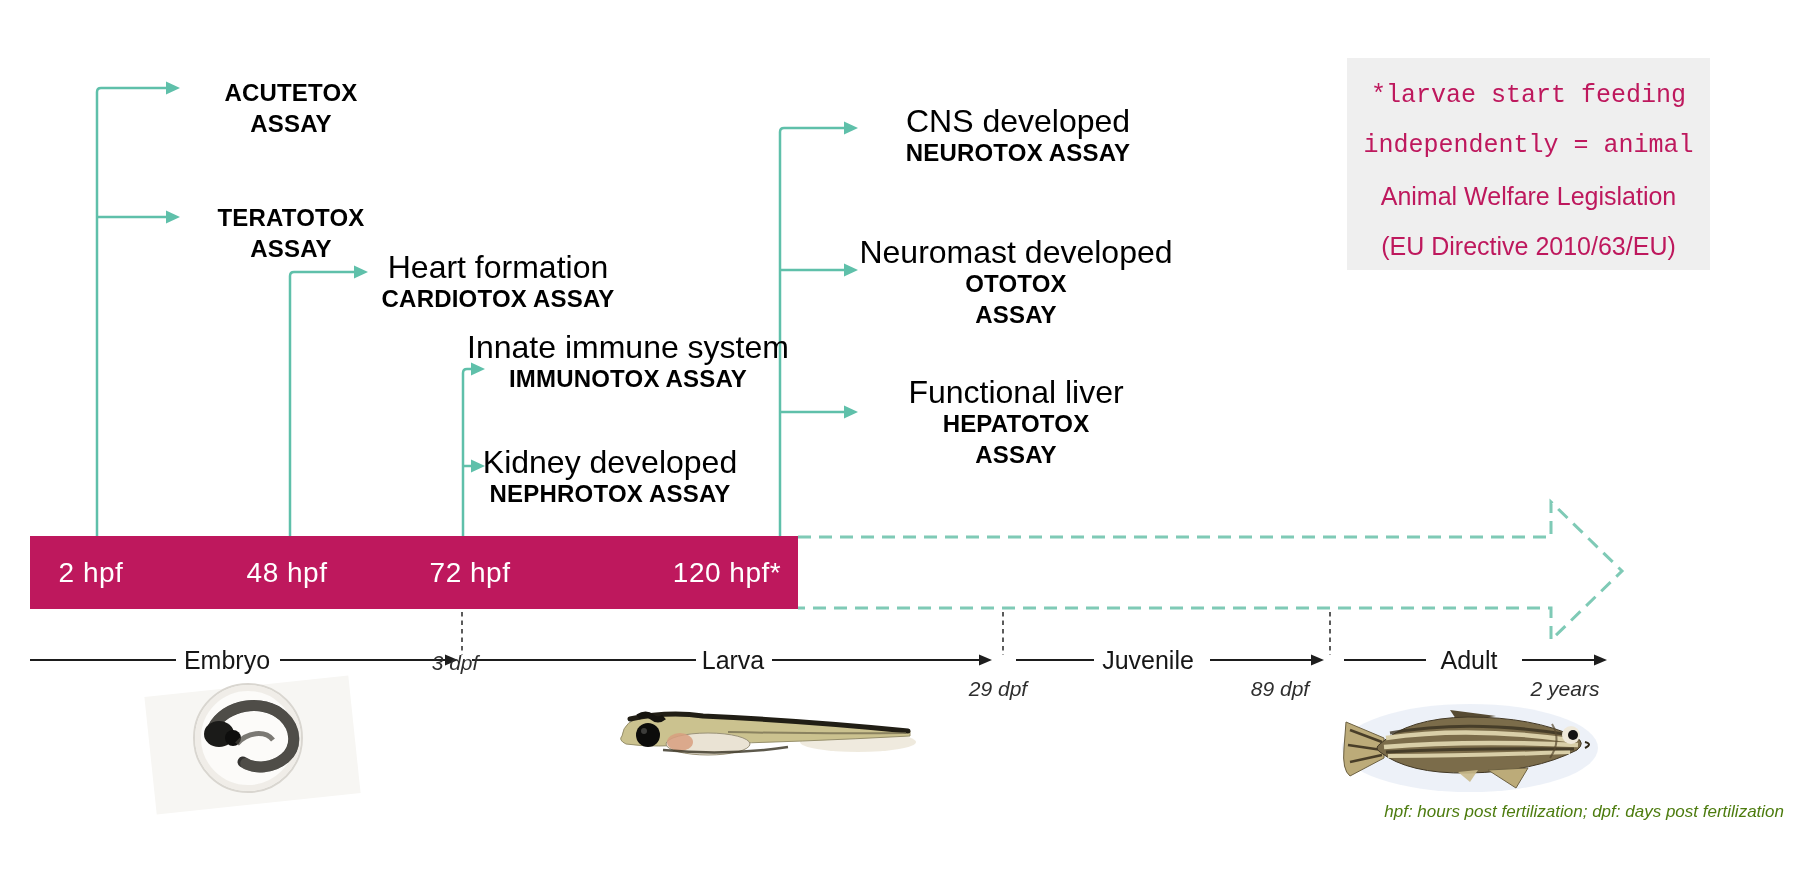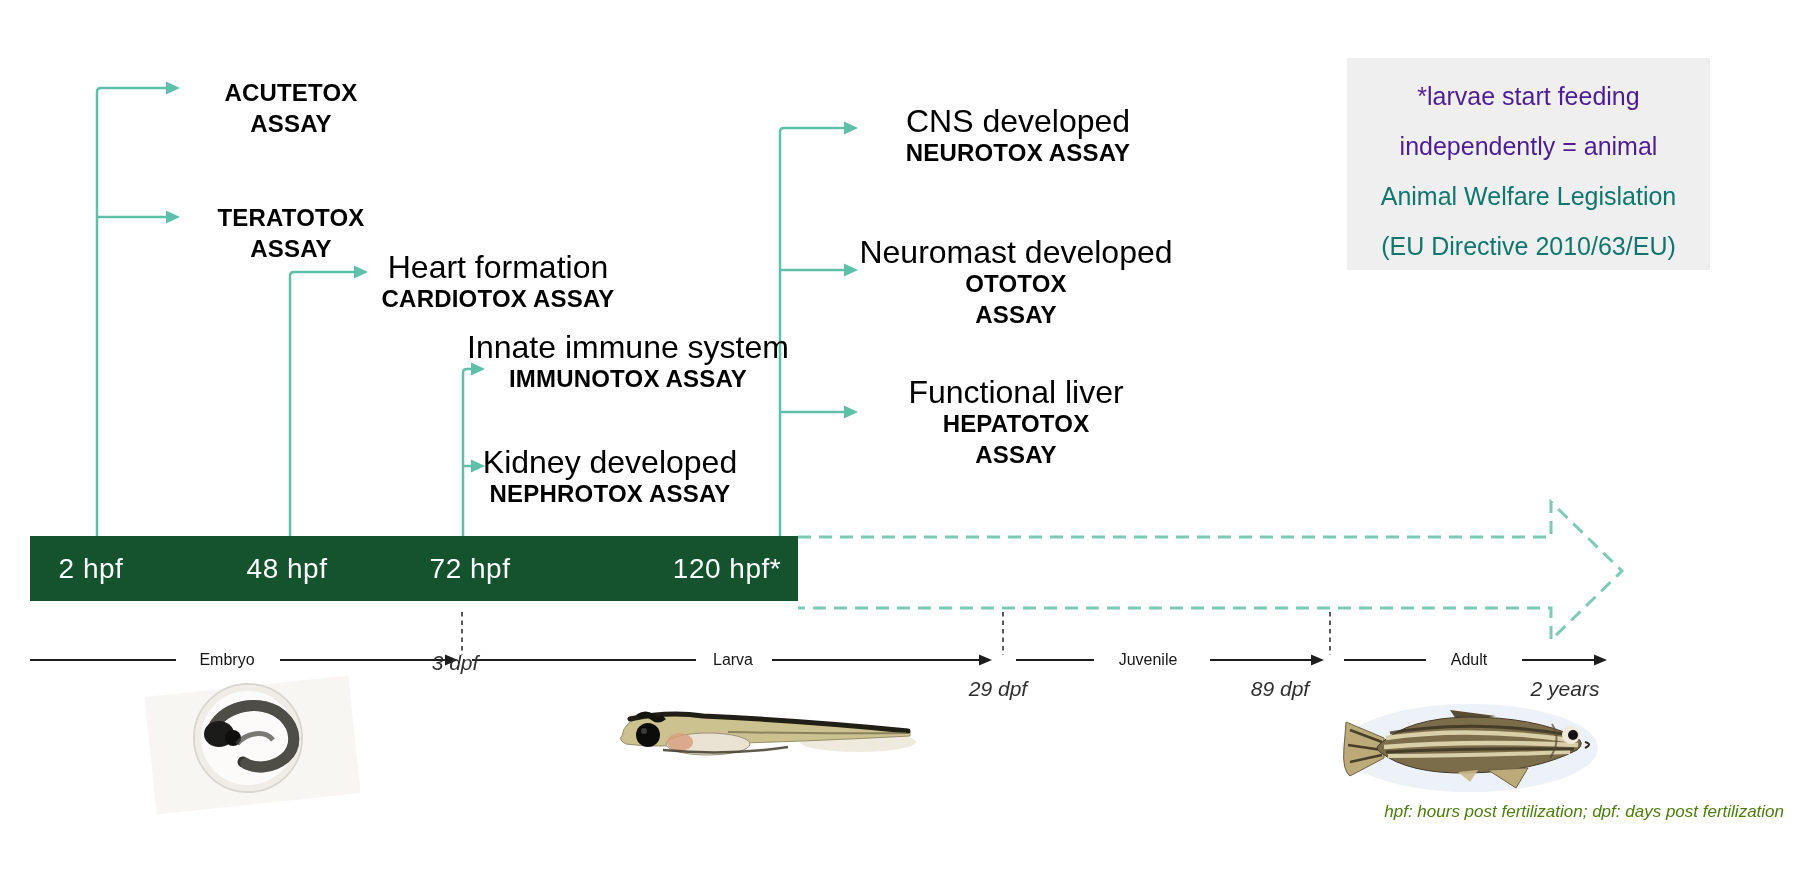--- a/index.html
+++ b/index.html
@@ -1,39 +1,39 @@
 <!DOCTYPE html>
 <html><head>
 <meta charset="utf-8">
 <style>
   html,body{margin:0;padding:0;background:#ffffff;}
   body{font-family:"Liberation Sans", sans-serif;}
   .stage{position:relative;width:1800px;height:880px;background:#ffffff;overflow:hidden;}
   svg.connectors{position:absolute;left:0;top:0;z-index:3;pointer-events:none;}
 
   
-  .timeline-bar{position:absolute;left:30px;top:536px;width:768px;height:65px;background:#14532d;z-index:2;}
+  .timeline-bar{position:absolute;left:30px;top:536px;width:768px;height:73px;background:#be185d;z-index:2;}
   .timeline-bar .tp{position:absolute;top:50%;transform:translate(-50%,-50%);color:#ffffff;
     font-size:28px;font-weight:500;letter-spacing:.5px;white-space:nowrap;}
 
   
   .assay{position:absolute;z-index:4;text-align:center;transform:translateX(-50%);color:#000000;}
   .assay .desc{font-size:32px;line-height:31px;white-space:nowrap;}
   .assay .name{font-size:24px;line-height:31px;font-weight:800;letter-spacing:.2px;}
   .assay .name.narrow{margin:0 auto;}
 
   
   .note-box{position:absolute;left:1347px;top:58px;width:363px;height:212px;background:#efefef;
     z-index:4;text-align:center;padding-top:13px;box-sizing:border-box;}
   .note-box .line{font-size:25px;line-height:50px;}
-  .note-box .muted{color:#4c1d95;}
-  .note-box .dark{color:#0f766e;}
+  .note-box .muted{color:#be185d;font-family:Liberation Mono, monospace;}
+  .note-box .dark{color:#be185d;}
 
   
-  .stage-label{position:absolute;z-index:4;transform:translate(-50%,-50%);font-size:16px;color:#161616;white-space:nowrap;}
+  .stage-label{position:absolute;z-index:4;transform:translate(-50%,-50%);font-size:25px;color:#161616;white-space:nowrap;}
   .marker-label{position:absolute;z-index:4;transform:translate(-50%,-50%);font-size:21px;font-style:italic;color:#2e2e2e;white-space:nowrap;}
 
   .footnote{position:absolute;right:16px;top:802px;z-index:4;font-size:17px;font-style:italic;color:#4d7c0f;white-space:nowrap;}
 
   .embryo-backdrop{position:absolute;left:150px;top:686px;width:205px;height:118px;background:#f7f6f3;
     transform:rotate(-6deg);z-index:1;}
   .photo{position:absolute;z-index:2;}
 </style>
 </head>
 <body>

